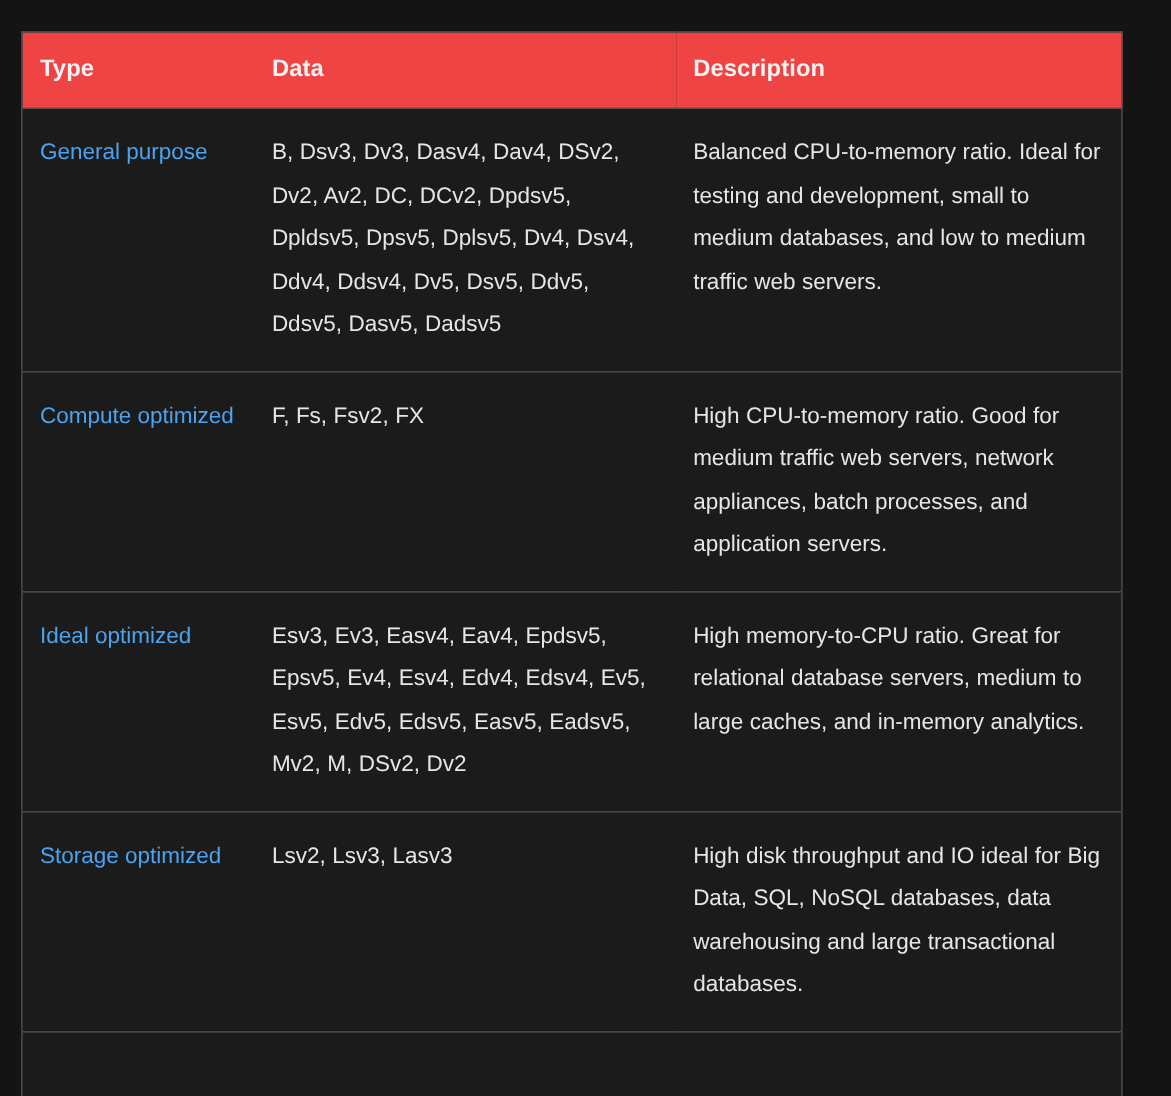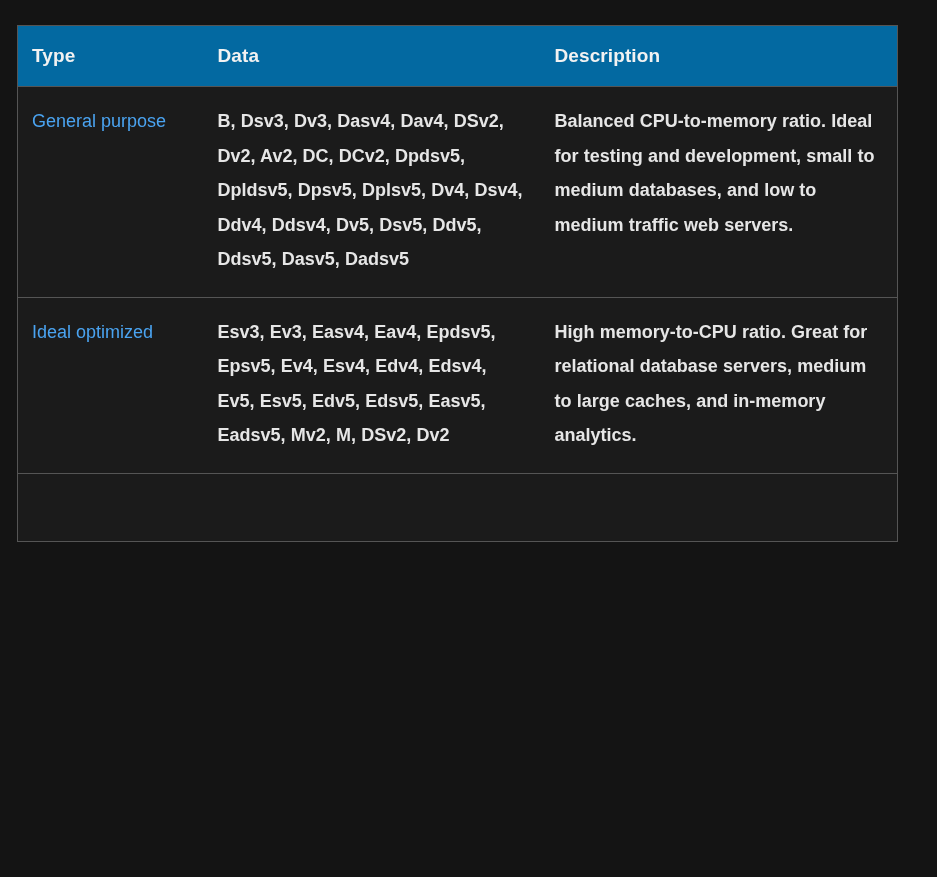--- a/index.html
+++ b/index.html
@@ -40,21 +40,21 @@
   table.vm-table col.c-desc { width: 357px; }
 
   table.vm-table thead th {
     text-align: left;
     vertical-align: top;
     padding: 19px 14px 19px 14px;
     font-size: 19px;
     font-weight: bold;
     color: #f2f2f2;
     border-bottom: 1px solid #555555;
-    background: #0369a1;
+    background: #ef4444;
     letter-spacing: 0.1px;
   }
   table.vm-table tbody td {
     vertical-align: top;
     padding: 17px 14px 20px 14px;
     font-size: 18px;
     line-height: 34.5px;
     color: #e6e6e6;
     border-bottom: 1px solid #555555;
     background: #1b1b1b;
@@ -64,21 +64,20 @@
   .type-link {
     color: #4aa3f0;
     text-decoration: none;
     cursor: pointer;
     font-size: 18px;
     line-height: 34.5px;
   }
   .sizes-text, .desc-text {
     display: block;
     word-spacing: 0.2px;
-    font-weight: bold;
   }
   
   tr.partial-row td {
     height: 30px;
     padding: 6px 14px;
     border-bottom: none;
   }
 </style>
 </head>
 <body>
@@ -105,27 +104,49 @@
           </td>
           <td>
             <span class="sizes-text">B, Dsv3, Dv3, Dasv4, Dav4, DSv2, Dv2, Av2, DC, DCv2, Dpdsv5, Dpldsv5, Dpsv5, Dplsv5, Dv4, Dsv4, Ddv4, Ddsv4, Dv5, Dsv5, Ddv5, Ddsv5, Dasv5, Dadsv5</span>
           </td>
           <td>
             <span class="desc-text">Balanced CPU-to-memory ratio. Ideal for testing and development, small to medium databases, and low to medium traffic web servers.</span>
           </td>
         </tr>
         <tr>
           <td class="type-cell">
+            <a class="type-link">Compute optimized</a>
+          </td>
+          <td>
+            <span class="sizes-text">F, Fs, Fsv2, FX</span>
+          </td>
+          <td>
+            <span class="desc-text">High CPU-to-memory ratio. Good for medium traffic web servers, network appliances, batch processes, and application servers.</span>
+          </td>
+        </tr>
+        <tr>
+          <td class="type-cell">
             <a class="type-link">Ideal optimized</a>
           </td>
           <td>
             <span class="sizes-text">Esv3, Ev3, Easv4, Eav4, Epdsv5, Epsv5, Ev4, Esv4, Edv4, Edsv4, Ev5, Esv5, Edv5, Edsv5, Easv5, Eadsv5, Mv2, M, DSv2, Dv2</span>
           </td>
           <td>
             <span class="desc-text">High memory-to-CPU ratio. Great for relational database servers, medium to large caches, and in-memory analytics.</span>
+          </td>
+        </tr>
+        <tr>
+          <td class="type-cell">
+            <a class="type-link">Storage optimized</a>
+          </td>
+          <td>
+            <span class="sizes-text">Lsv2, Lsv3, Lasv3</span>
+          </td>
+          <td>
+            <span class="desc-text">High disk throughput and IO ideal for Big Data, SQL, NoSQL databases, data warehousing and large transactional databases.</span>
           </td>
         </tr>
         <tr class="partial-row">
           <td class="type-cell">
             <span class="type-link"></span>
           </td>
           <td>
             <span class="sizes-text"></span>
           </td>
           <td>

